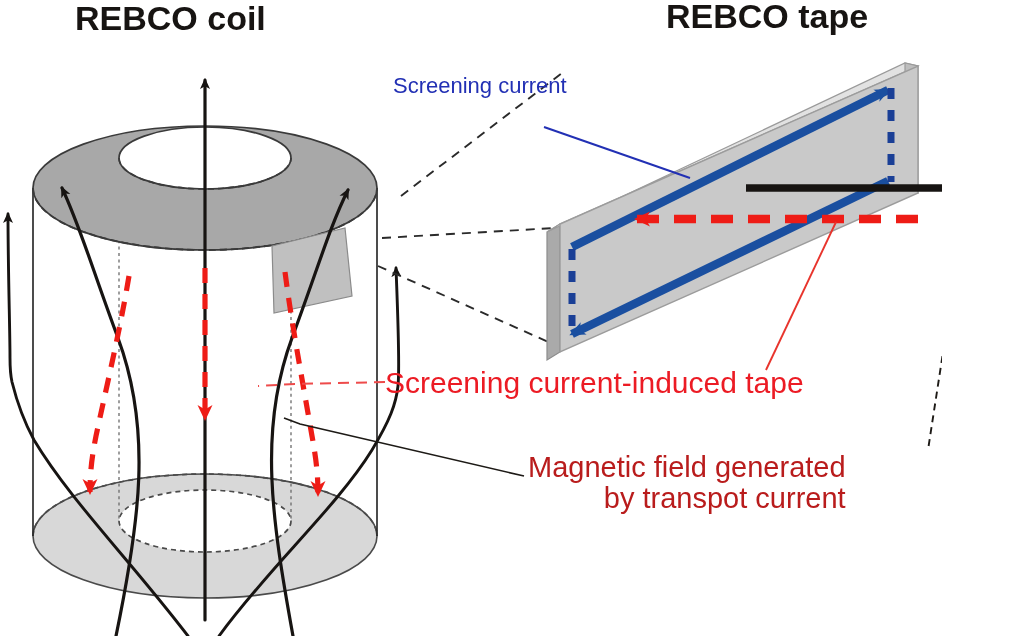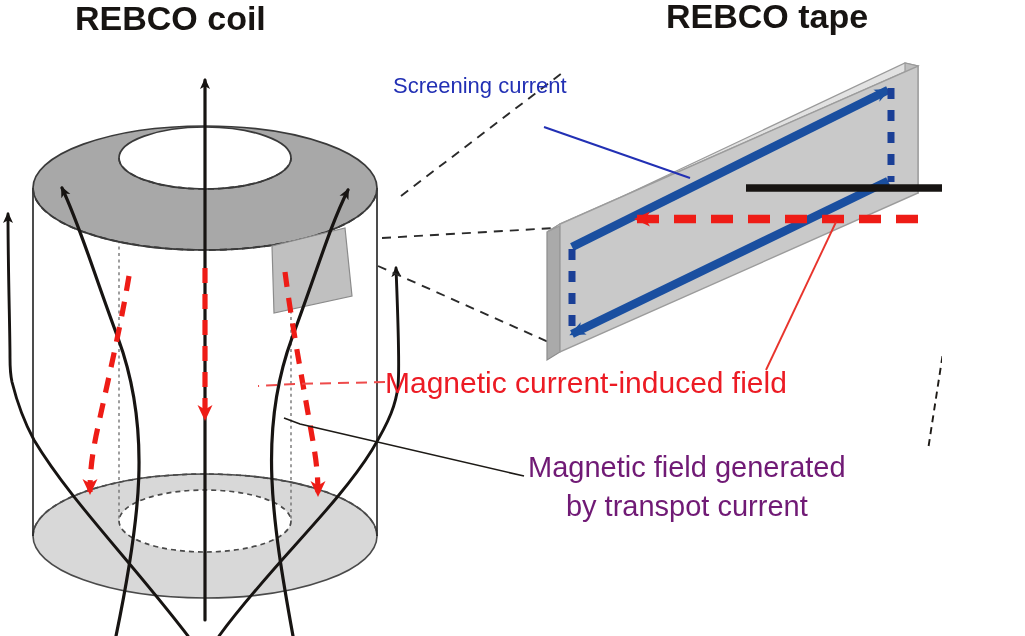--- a/index.html
+++ b/index.html
@@ -53,27 +53,26 @@
   #label-screening-current-induced-field {
     left: 385px;
     top: 367px;
     font-size: 30px;
     color: #ec1b24;
   }
   #label-magnetic-field {
     left: 528px;
     top: 452px;
     font-size: 29px;
-    color: #701a75;
+    color: #b91c1c;
     text-align: center;
   }
   #label-magnetic-field .line2 {
     display: block;
-    text-align: center;
-    margin-top: 8px;
+    text-align: right;
   }
 </style>
 </head>
 <body>
 
 <div id="figure-root">
 
   <svg id="figure-svg" viewBox="0 0 1025 636">
     <defs>
       <marker id="ah-black" markerWidth="14" markerHeight="14" refX="9" refY="5.2" orient="auto" markerUnits="userSpaceOnUse">
@@ -177,17 +176,17 @@
       <path d="M968,190 L928,450" fill="none" stroke="#1d1a16" stroke-width="1.9" stroke-dasharray="7 5"></path>
     </g>
   </svg>
 
   <div class="fig-label title-label" id="title-rebco-coil">REBCO coil</div>
 
   <div class="fig-label title-label" id="title-rebco-tape">REBCO tape</div>
 
   <div class="fig-label" id="label-screening-current">Screening current</div>
 
-  <div class="fig-label" id="label-screening-current-induced-field">Magnetic current-induced field</div>
+  <div class="fig-label" id="label-screening-current-induced-field">Screening current-induced tape</div>
 
   <div class="fig-label" id="label-magnetic-field"><span>Magnetic field generated</span><span class="line2">by transpot current</span></div>
 
 </div>
 
 </body></html>

